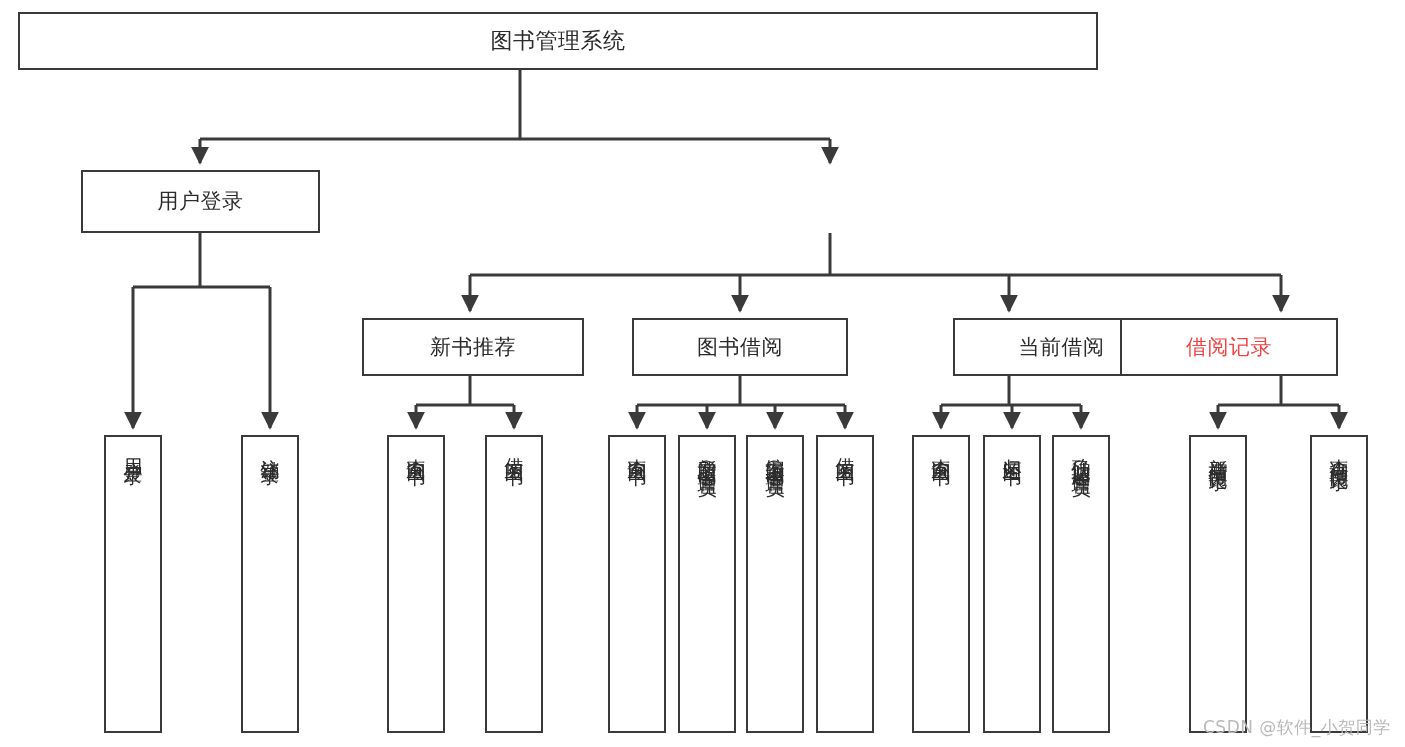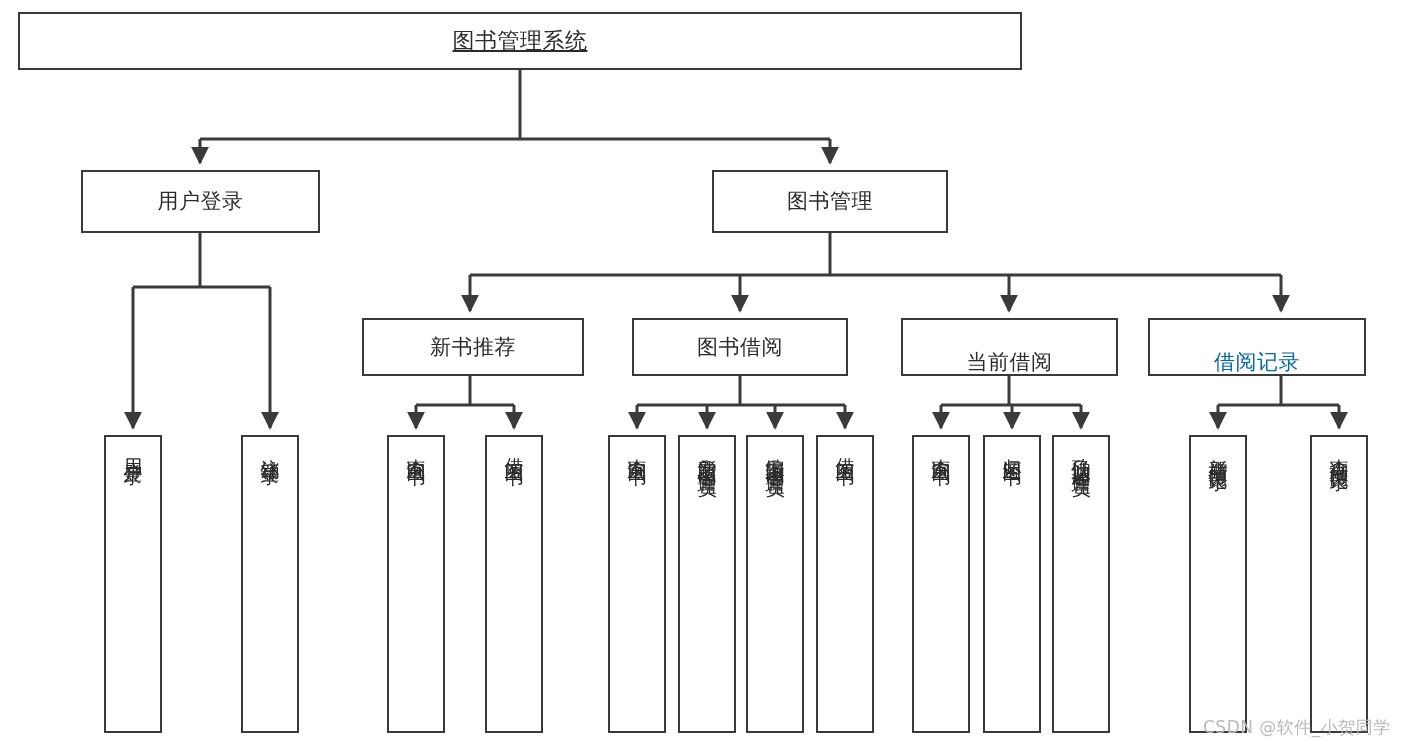--- a/index.html
+++ b/index.html
@@ -118,41 +118,38 @@
       <path d="M 1012 405 L 1012 428" marker-end="url(#arrow)"></path>
       <path d="M 1081 405 L 1081 428" marker-end="url(#arrow)"></path>
 
       <path d="M 1281 376 L 1281 405"></path>
       <path d="M 1218 405 L 1339 405"></path>
       <path d="M 1218 405 L 1218 428" marker-end="url(#arrow)"></path>
       <path d="M 1339 405 L 1339 428" marker-end="url(#arrow)"></path>
     </g>
   </svg>
 
-  <div class="node root" style="left: 18px; top: 12px; width: 1004px; height: 58px; border-color: rgb(58, 58, 58); color: rgb(43, 43, 43); text-decoration: underline;">
+  <div class="node root" style="left: 18px; top: 12px; width: 1080px; height: 58px; border-color: rgb(58, 58, 58); color: rgb(43, 43, 43);">
     <span class="label">图书管理系统</span>
   </div>
 
   <div class="node level1" style="left: 81px; top: 170px; width: 239px; height: 63px; border-color: rgb(58, 58, 58); color: rgb(43, 43, 43);">
     <span class="label">用户登录</span>
-  </div>
-  <div class="node level1" style="left: 712px; top: 170px; width: 236px; height: 63px; border-color: rgb(58, 58, 58); color: rgb(43, 43, 43);">
-    <span class="label">图书管理</span>
   </div>
 
   <div class="node level2" style="left: 362px; top: 318px; width: 222px; height: 58px; border-color: rgb(58, 58, 58); color: rgb(43, 43, 43);">
     <span class="label">新书推荐</span>
   </div>
   <div class="node level2" style="left: 632px; top: 318px; width: 216px; height: 58px; border-color: rgb(58, 58, 58); color: rgb(43, 43, 43);">
     <span class="label">图书借阅</span>
   </div>
-  <div class="node level2" style="left: 901px; top: 318px; width: 217px; height: 58px; border-color: rgb(58, 58, 58); color: rgb(43, 43, 43); align-items: flex-end;">
+  <div class="node level2" style="left: 953px; top: 318px; width: 217px; height: 58px; border-color: rgb(58, 58, 58); color: rgb(43, 43, 43);">
     <span class="label">当前借阅</span>
   </div>
-  <div class="node level2" style="left: 1148px; top: 318px; width: 218px; height: 58px; border-color: rgb(58, 58, 58); color: #0369a1; align-items: flex-end;">
+  <div class="node level2" style="left: 1120px; top: 318px; width: 218px; height: 58px; border-color: rgb(58, 58, 58); color: #ef4444;">
     <span class="label">借阅记录</span>
   </div>
 
   <div class="node leaf" style="left: 104px; top: 435px; width: 58px; height: 298px; border-color: rgb(58, 58, 58); color: rgb(43, 43, 43);">
     <span class="label">用户登录</span>
   </div>
   <div class="node leaf" style="left: 241px; top: 435px; width: 58px; height: 298px; border-color: rgb(58, 58, 58); color: rgb(43, 43, 43);">
     <span class="label">注销登录</span>
   </div>
   <div class="node leaf" style="left: 387px; top: 435px; width: 58px; height: 298px; border-color: rgb(58, 58, 58); color: rgb(43, 43, 43);">

